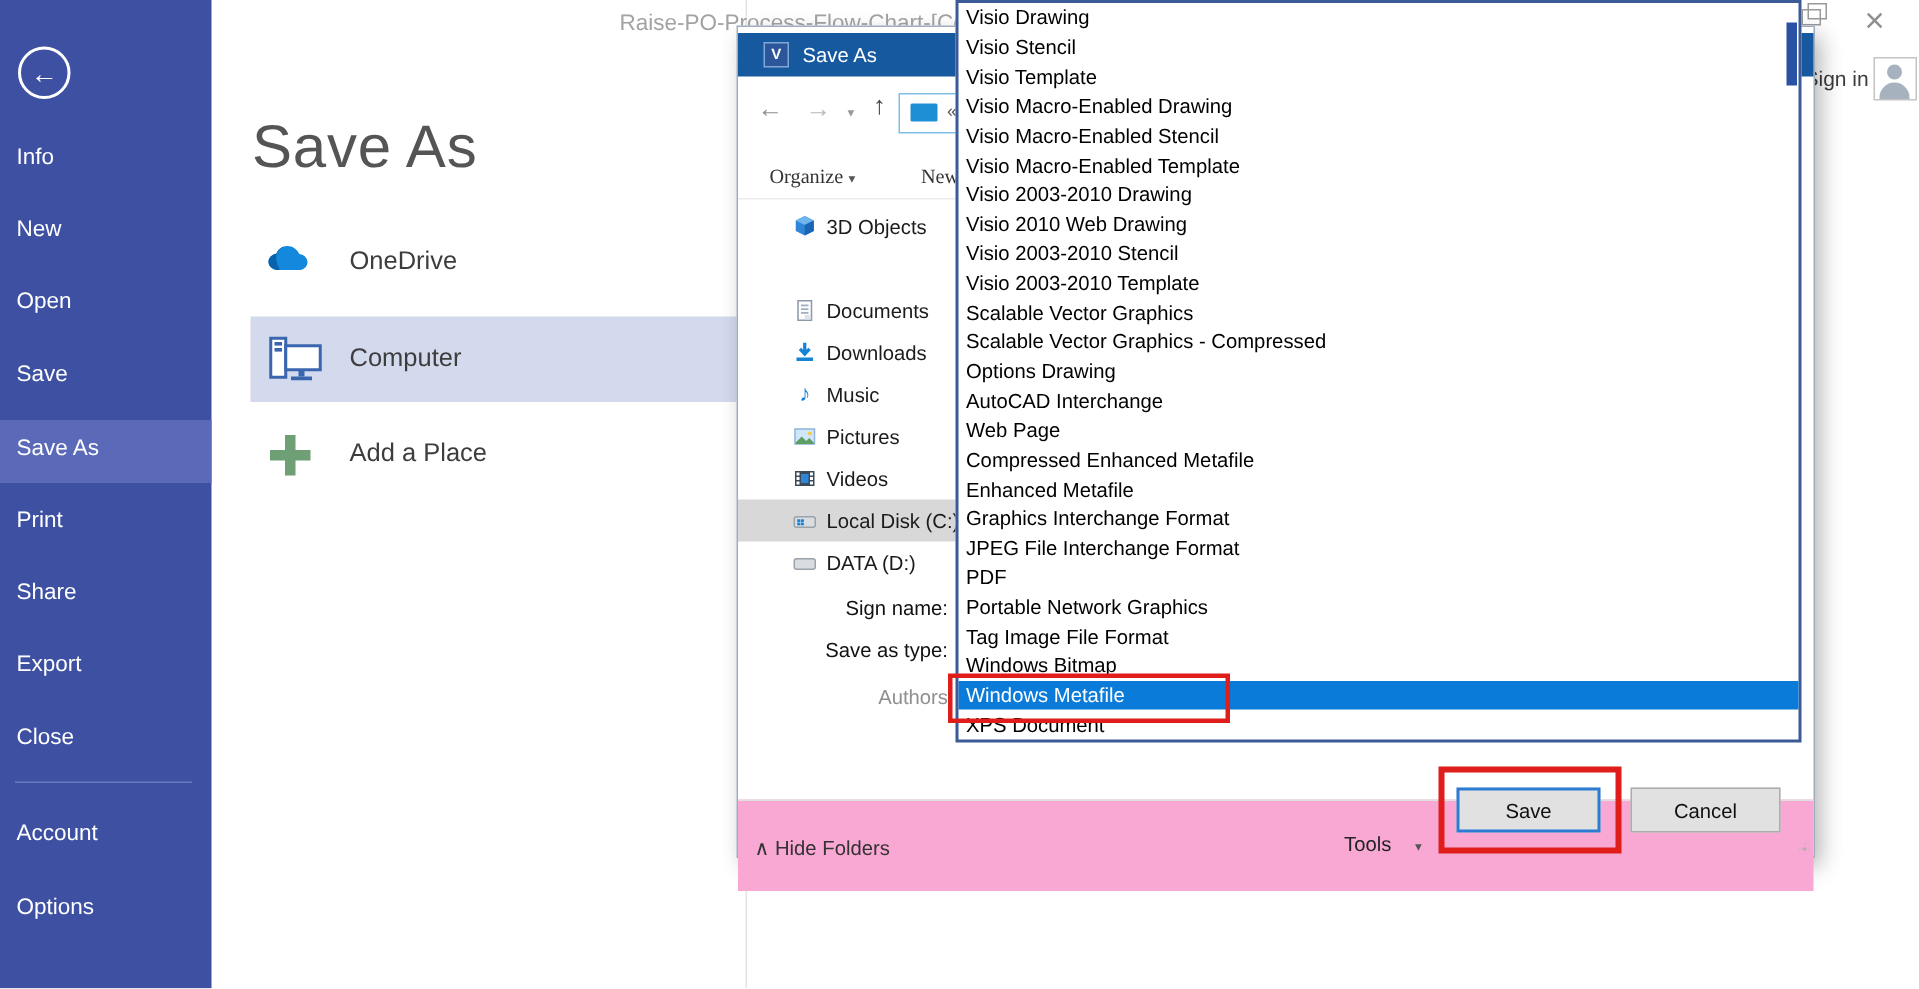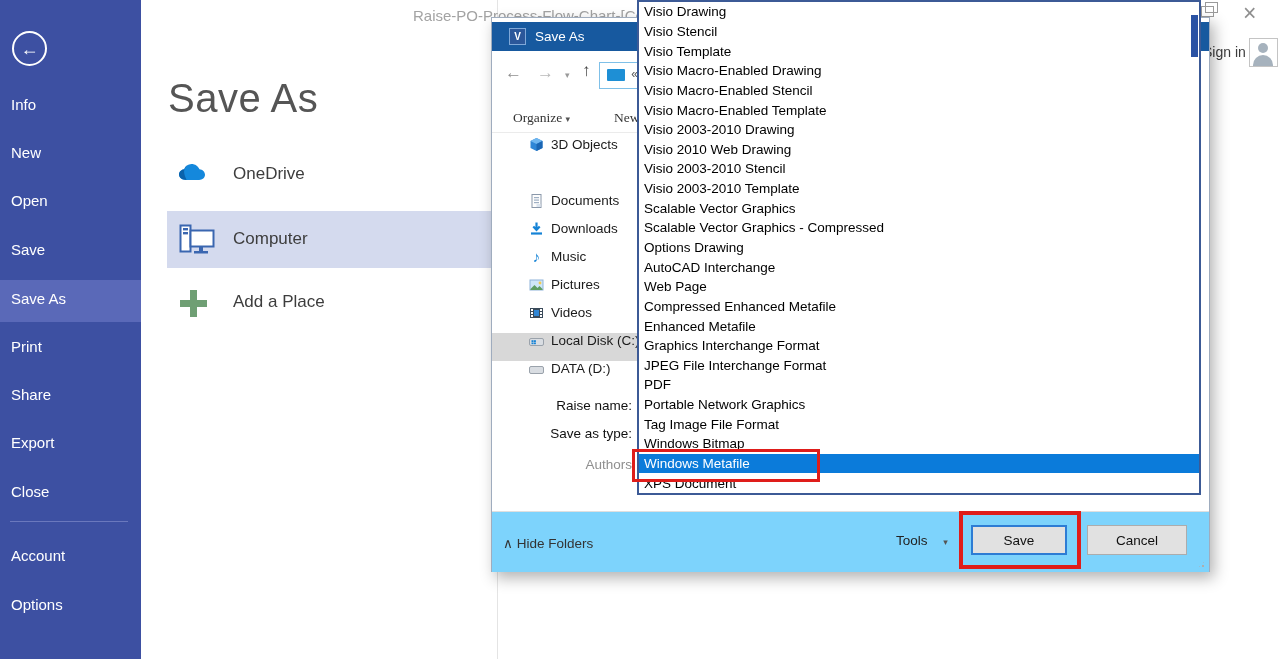--- a/index.html
+++ b/index.html
@@ -42,26 +42,26 @@
   .visio-icon{width:15px;height:15px;margin-left:17px;background:#2b579a;color:#fff;font-size:10px;font-weight:bold;
               display:flex;align-items:center;justify-content:center;border:1px solid #7fa8d8;}
   .nav-glyph{position:absolute;font-size:17px;color:#8f8f8f;}
   .addr-box{position:absolute;left:107px;top:44px;width:39px;height:25px;border:1px solid #7fc0e8;background:#fff;}
   .addr-ico{position:absolute;left:7px;top:6px;width:18px;height:12px;background:#1e8fd5;border-radius:1px;}
   .addr-chev{position:absolute;right:1px;top:4px;font-size:12px;color:#555;}
   .tbar-text{position:absolute;font-size:13.5px;color:#333;white-space:nowrap;font-family:Liberation Serif, serif;}
   .caret{font-size:9px;color:#555;}
   .tbar-sep{position:absolute;left:0;top:114px;width:146px;border-top:1px solid #ebebeb;}
   .tree{position:absolute;left:0;top:119px;width:146px;height:248px;overflow:hidden;}
-  .trow{position:absolute;left:0;width:146px;height:28px;display:flex;}
+  .trow{position:absolute;left:0;width:146px;height:28px;display:flex;align-items:center;}
   .trow.sel{background:#d8d8d8;}
   .ticon{margin-left:36px;width:17px;height:16px;flex:0 0 17px;}
   .tlabel{margin-left:6px;font-size:13.5px;color:#1b1b1b;white-space:nowrap;}
   .field-label{position:absolute;left:0;width:140px;text-align:right;font-size:13.5px;color:#111;}
-  .dlg-footer{position:absolute;left:0;top:493px;width:100%;height:60px;background:#7dd3fc;border-top:1px solid #dfdfdf;}
+  .dlg-footer{position:absolute;left:0;top:515px;width:100%;height:60px;background:#f9a8d4;border-top:1px solid #dfdfdf;}
   .hide-folders{position:absolute;left:11px;top:23px;font-size:13.5px;color:#333;}
   .tools-label{position:absolute;left:404px;top:21px;font-size:13.5px;color:#222;}
   .btn{position:absolute;top:507px;height:30px;background:#e1e1e1;font-size:13.5px;color:#111;
        display:flex;align-items:center;justify-content:center;box-sizing:border-box;}
   .btn-save{left:479px;width:96px;border:1px solid #2d7cd4;box-shadow:inset 0 0 0 1px #2d7cd4;}
   .btn-cancel{left:595px;width:100px;border:1px solid #acacac;}
   .grip{position:absolute;right:3px;bottom:2px;width:9px;height:9px;
         background-image:radial-gradient(#aeaeae 1px,transparent 1.2px);background-size:4px 4px;
         clip-path:polygon(100% 0,100% 100%,0 100%);}
 
@@ -226,21 +226,21 @@
         <span class="tlabel">Local Disk (C:)</span>
       </div>
       <div class="trow" style="top:224px;">
         <span class="ticon"><svg width="17" height="16" viewBox="0 0 16 16">
               <rect x="1" y="5.5" width="14" height="7" rx="1.5" fill="#d9dde2" stroke="#9aa2ab"></rect>
             </svg></span>
         <span class="tlabel">DATA (D:)</span>
       </div>
     </div>
 
-    <div class="field-label" style="top:380px;">Raise name:</div>
+    <div class="field-label" style="top:380px;">Sign name:</div>
     <div class="field-label" style="top:408px;">Save as type:</div>
     <div class="field-label" style="top:439px;color:#8f8f8f;">Authors</div>
 
     <div class="dlg-footer">
       <span class="hide-folders">
         <span>∧</span>
         <span>Hide Folders</span>
       </span>
       <span class="tools-label">
         <span>Tools</span>

